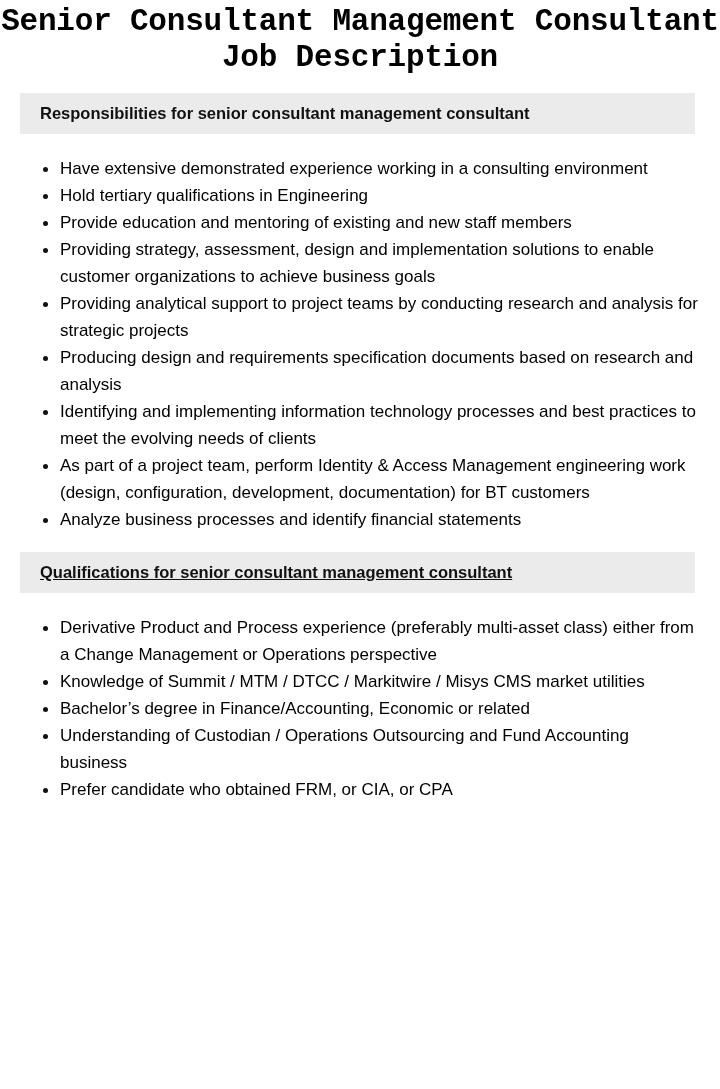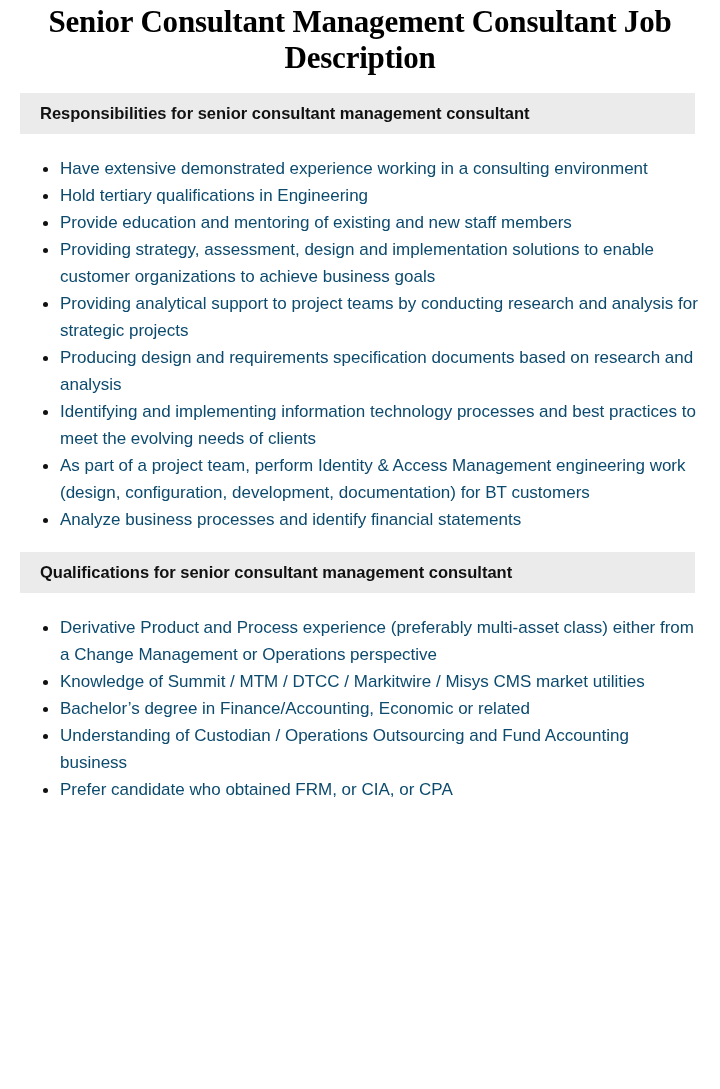--- a/index.html
+++ b/index.html
@@ -15,21 +15,21 @@
       font-family: "Liberation Sans", sans-serif;
     }
     .page {
       position: relative;
       width: 720px;
     }
     h1.title {
       margin: 0;
       padding-top: 4px;
       text-align: center;
-      font-family: Liberation Serif, serif;
+      font-family: Liberation Mono, monospace;
       font-weight: 700;
       font-size: 31px;
       line-height: 36px;
       letter-spacing: -0.2px;
       color: #000000;
     }
     .intro {
       margin: 22px 20px 0 20px;
       font-size: 17px;
       line-height: 27px;
@@ -51,33 +51,33 @@
     }
     ul.bullets {
       margin: 21px 20px 0 20px;
       padding: 0 0 0 40px;
       list-style: none;
     }
     ul.bullets li {
       position: relative;
       font-size: 17px;
       line-height: 27px;
-      color: #0c4a6e;
+      color: #000000;
     }
     ul.bullets li::before {
       content: "";
       position: absolute;
       left: -17px;
       top: 12px;
       width: 5px;
       height: 5px;
       border-radius: 50%;
       background: #111111;
     }
-    .section-qual { margin-top: 19px; }
+    .section-qual { margin-top: 19px; text-decoration: underline; }
   </style>
 </head>
 <body>
 
 <div class="page">
   <h1 class="title">Senior Consultant Management Consultant Job Description</h1>
 
 
   <div class="section-header">
     <span>Responsibilities for senior consultant management consultant</span>

